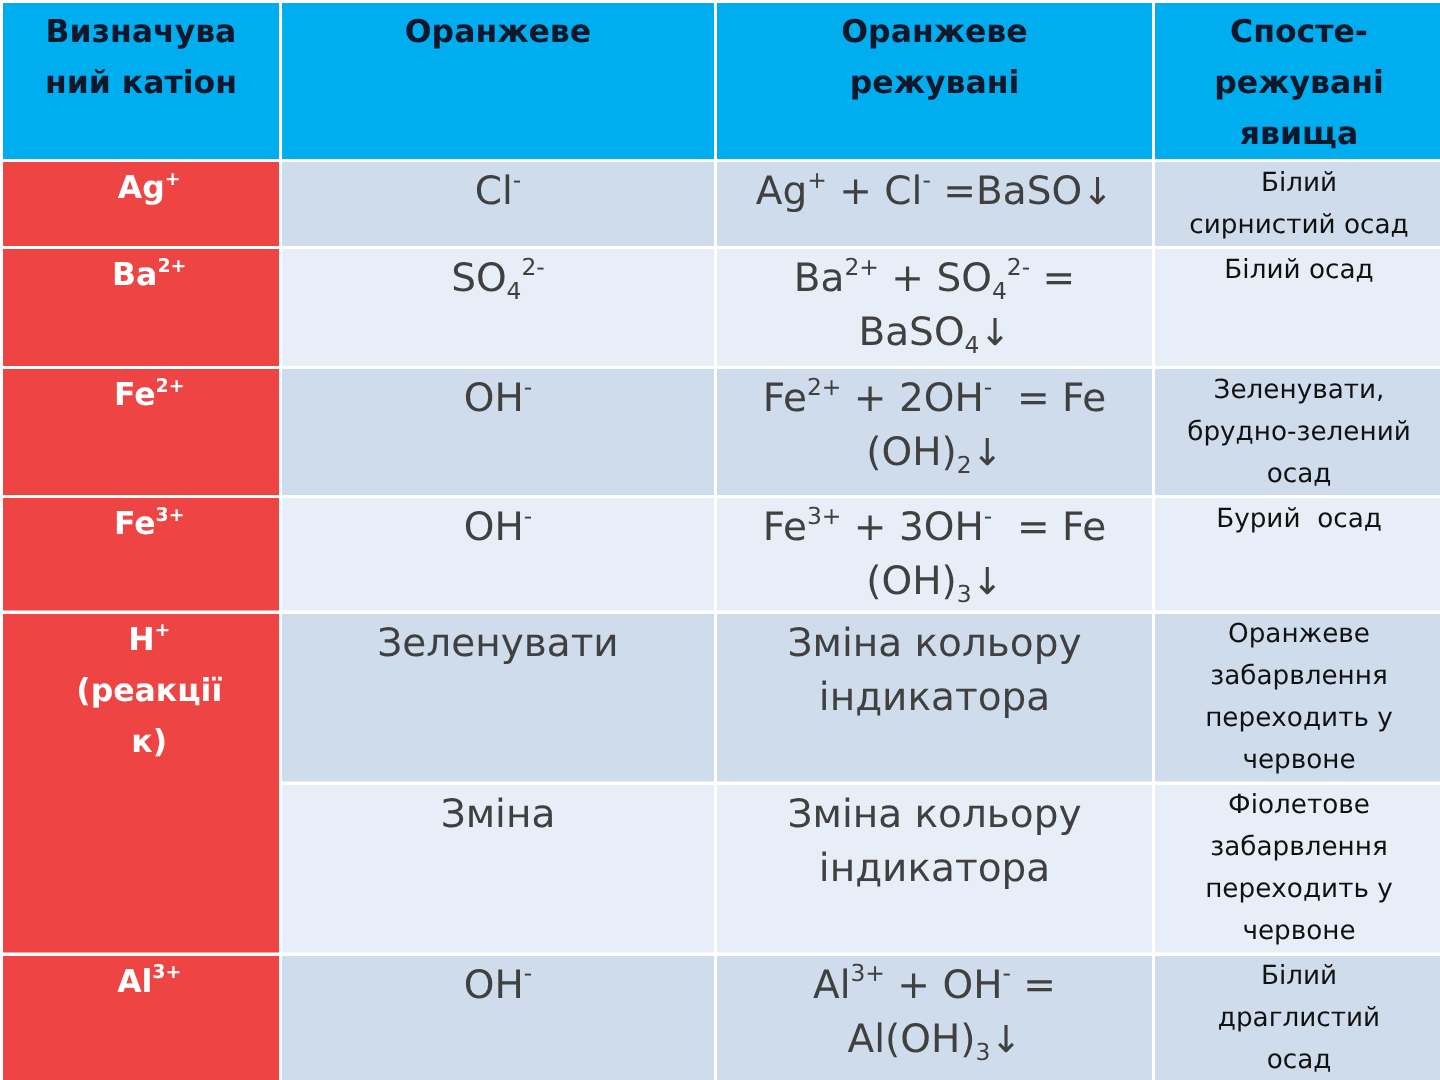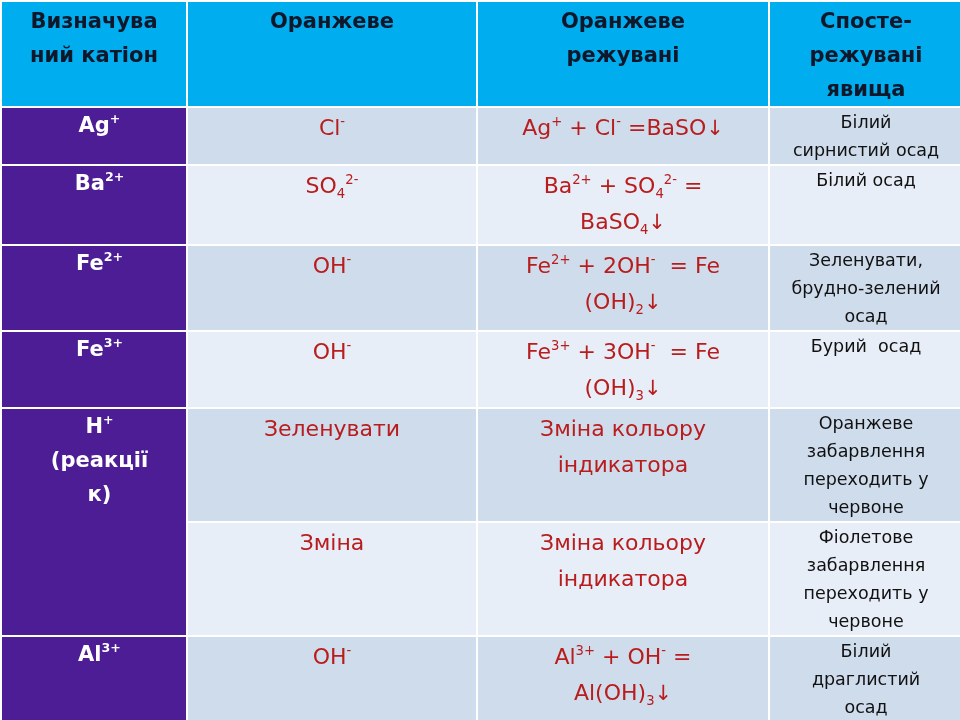--- a/index.html
+++ b/index.html
@@ -24,32 +24,32 @@
   th {
     background: #00adef;
     color: #0f172a;
     font-weight: bold;
     font-size: 21px;
     line-height: 34px;
     padding-top: 2px;
     height: 98px;
   }
   td.cat {
-    background: #4c1d95;
+    background: #ef4444;
     color: #ffffff;
     font-weight: bold;
     font-size: 21px;
     line-height: 34px;
     padding-left: 11px;
   }
   tr.odd td.c { background: #cfdcec; }
   tr.even td.c { background: #e8eef7; }
   td.reag, td.eq {
-    color: #b91c1c;
-    font-size: 22px;
+    color: #404040;
+    font-size: 26px;
     line-height: 36px;
     padding-top: 2px;
   }
   td.obs {
     color: #111111;
     font-size: 17.5px;
     line-height: 28px;
     padding-top: 0px;
   }
   sup { font-size: 60%; vertical-align: 0.7em; line-height: 0; }

